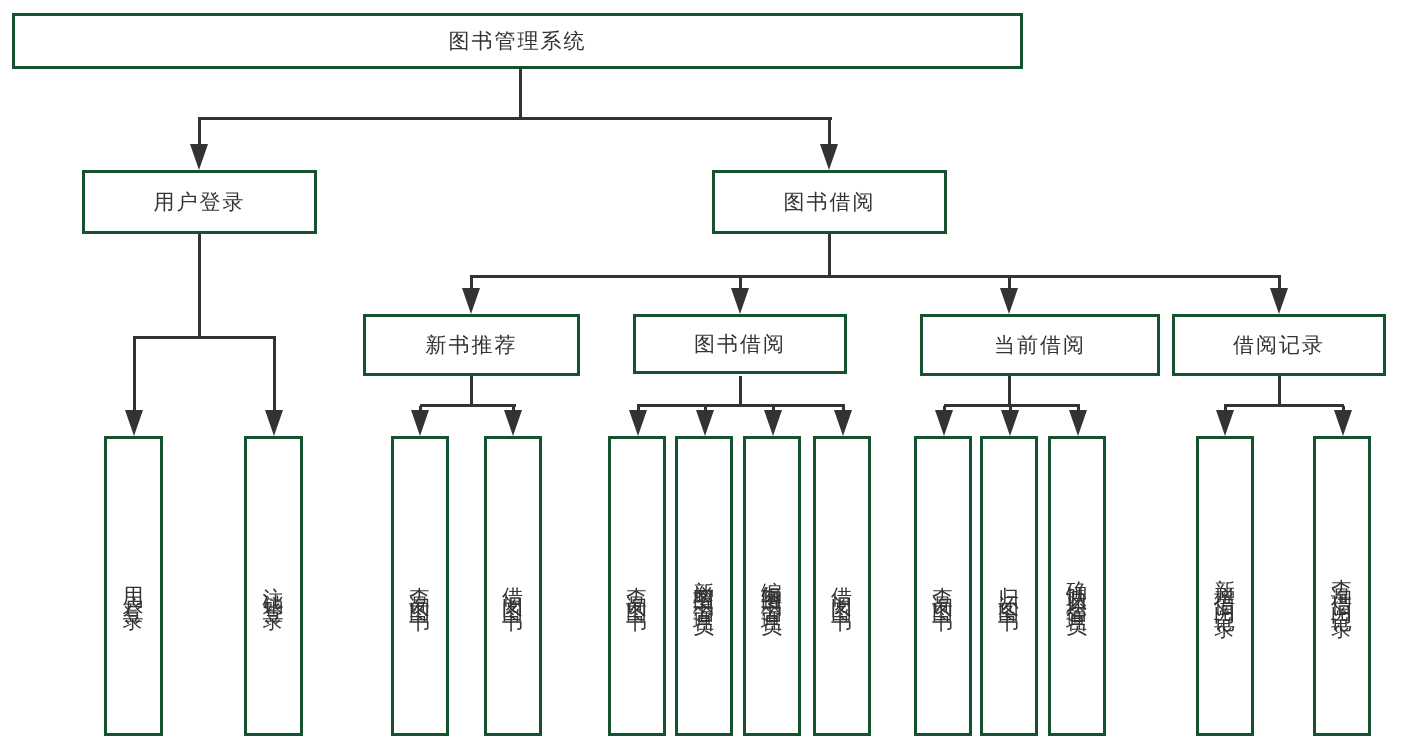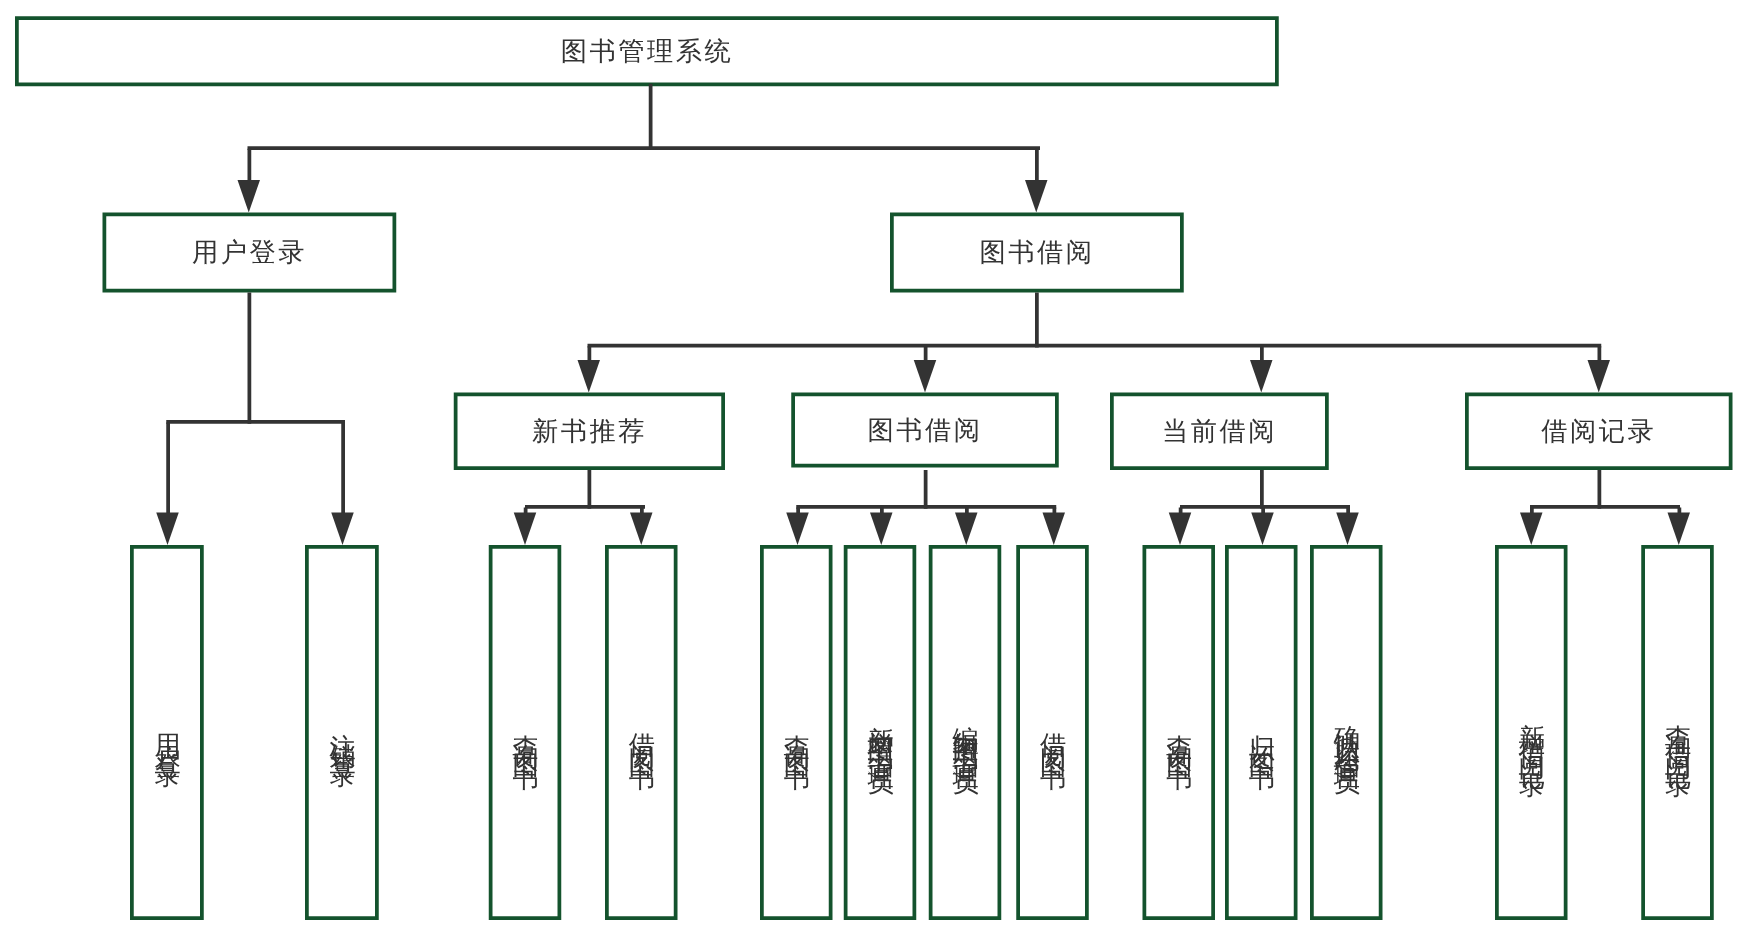--- a/index.html
+++ b/index.html
@@ -98,21 +98,21 @@
   <div class="arrow" style="left:1000px; top:288px;"></div>
   <div class="vline" style="left:1278px; top:277px; height:14px;"></div>
   <div class="arrow" style="left:1270px; top:288px;"></div>
 
   <div class="box" style="left:363px; top:314px; width:217px; height:62px;">
     <span class="hlabel">新书推荐</span>
   </div>
   <div class="box" style="left:633px; top:314px; width:214px; height:60px;">
     <span class="hlabel">图书借阅</span>
   </div>
-  <div class="box" style="left:888px; top:314px; width:175px; height:62px;">
+  <div class="box" style="left:920px; top:314px; width:240px; height:62px;">
     <span class="hlabel">当前借阅</span>
   </div>
   <div class="box" style="left:1172px; top:314px; width:214px; height:62px;">
     <span class="hlabel">借阅记录</span>
   </div>
 
   <div class="vline" style="left:470px; top:376px; height:31px;"></div>
   <div class="vline" style="left:739px; top:376px; height:31px;"></div>
   <div class="vline" style="left:1008px; top:376px; height:31px;"></div>
   <div class="vline" style="left:1278px; top:376px; height:31px;"></div>

